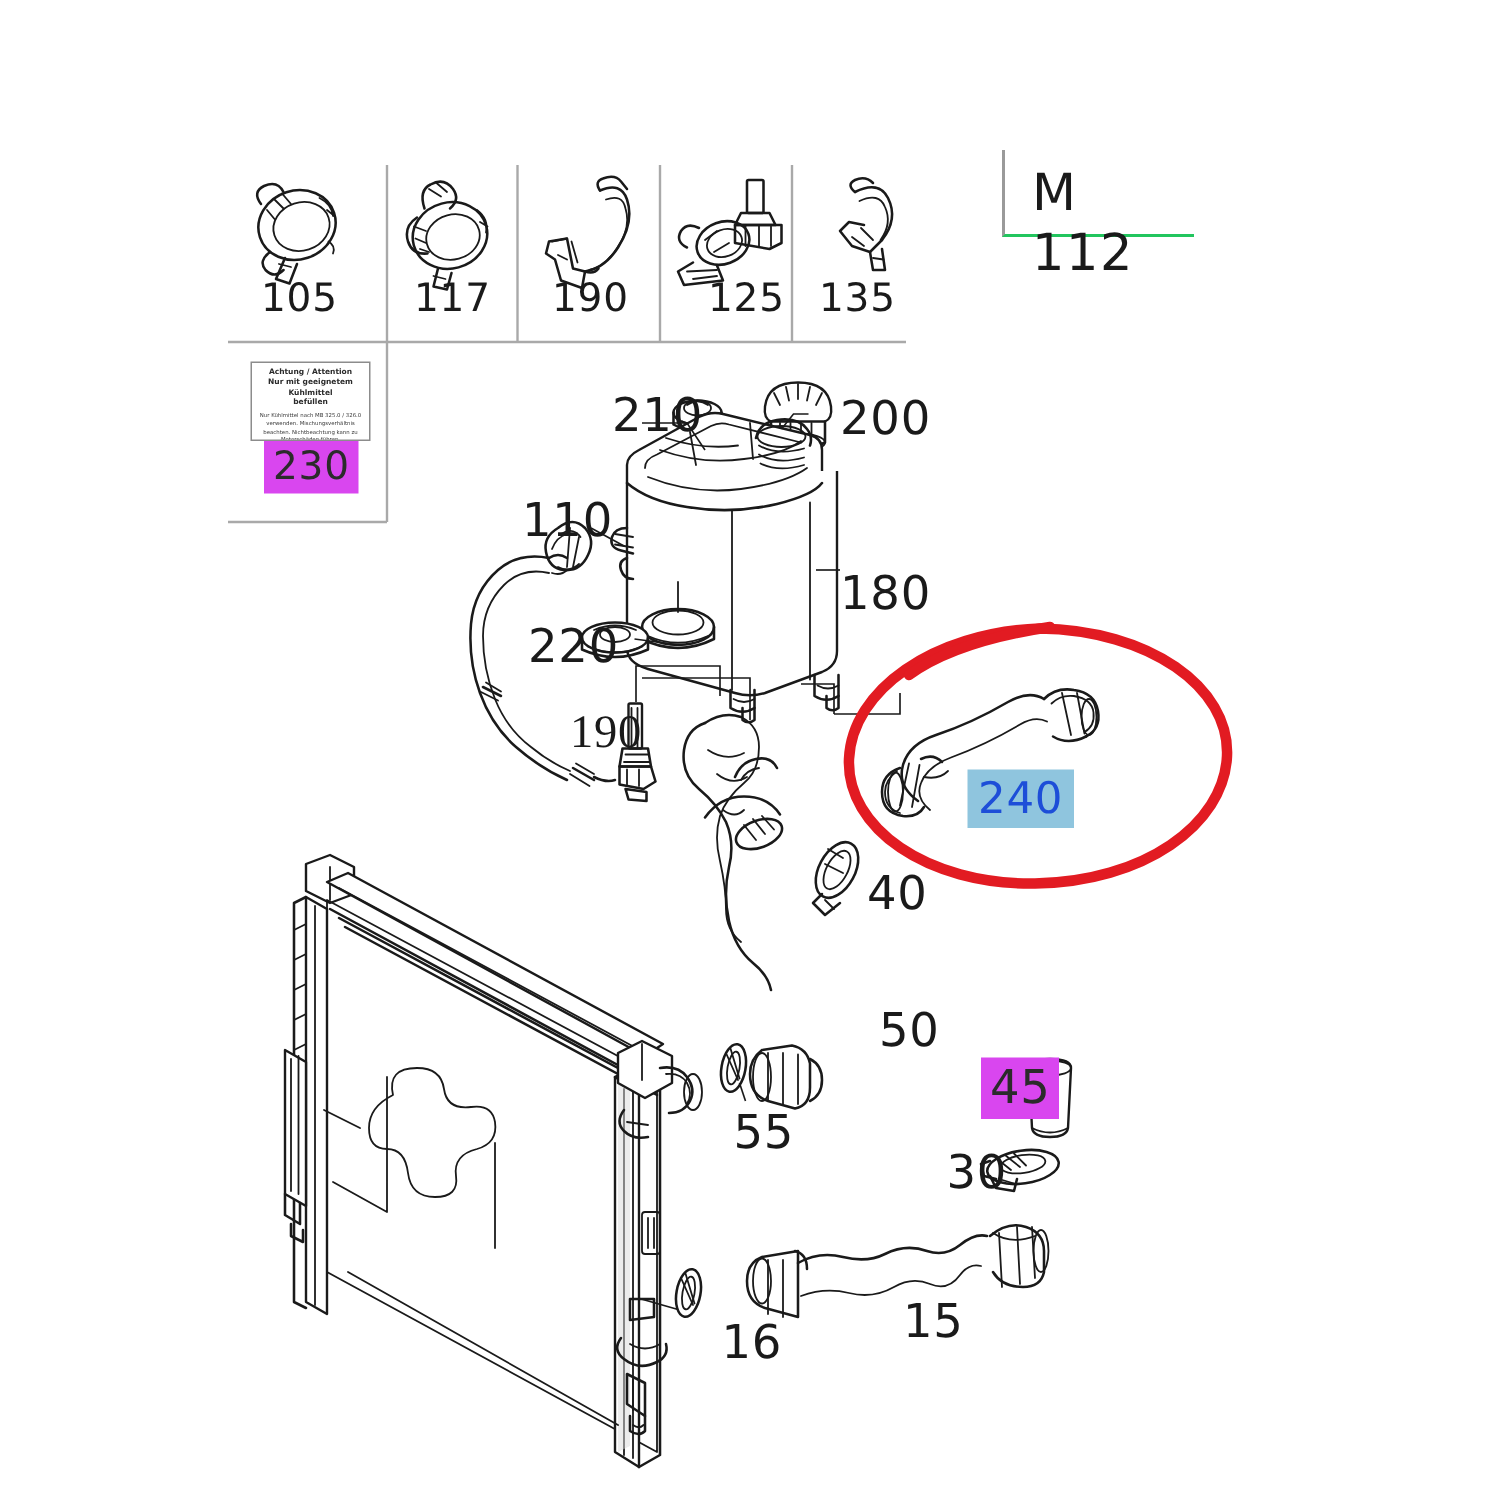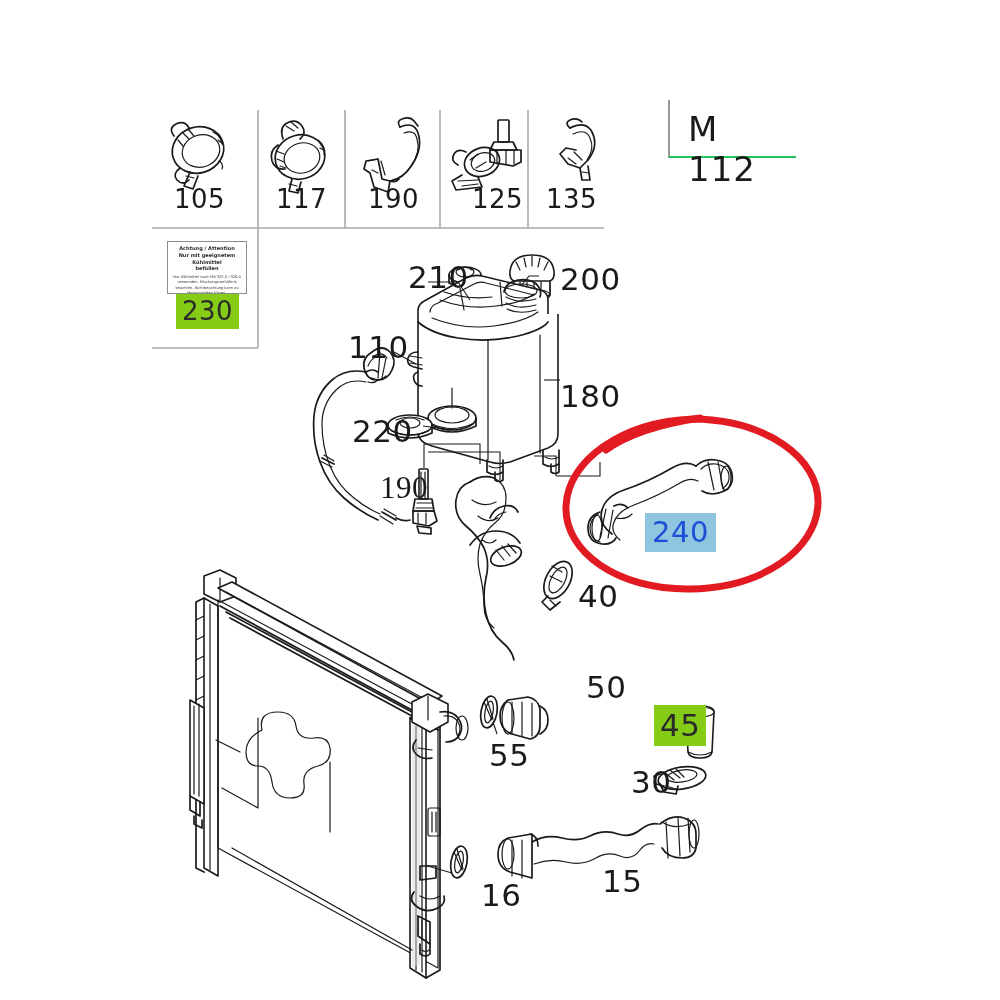--- a/index.html
+++ b/index.html
@@ -33,21 +33,21 @@
     white-space: nowrap;
     line-height: 1;
   }
   .lbl.grid-num { font-size: 26px; }
   .hl-blue {
     background: #8fc5de;
     padding: 2px 7px 3px 7px;
     color: #1d4ed8;
   }
   .hl-gray {
-    background: #84cc16;
+    background: #d946ef;
     padding: 2px 6px 3px 6px;
     color: #2b2b2b;
   }
   .mbox {
     position: absolute;
     left: 668px;
     top: 100px;
     width: 128px;
     height: 58px;
     border-left: 2px solid #9a9a9a;

